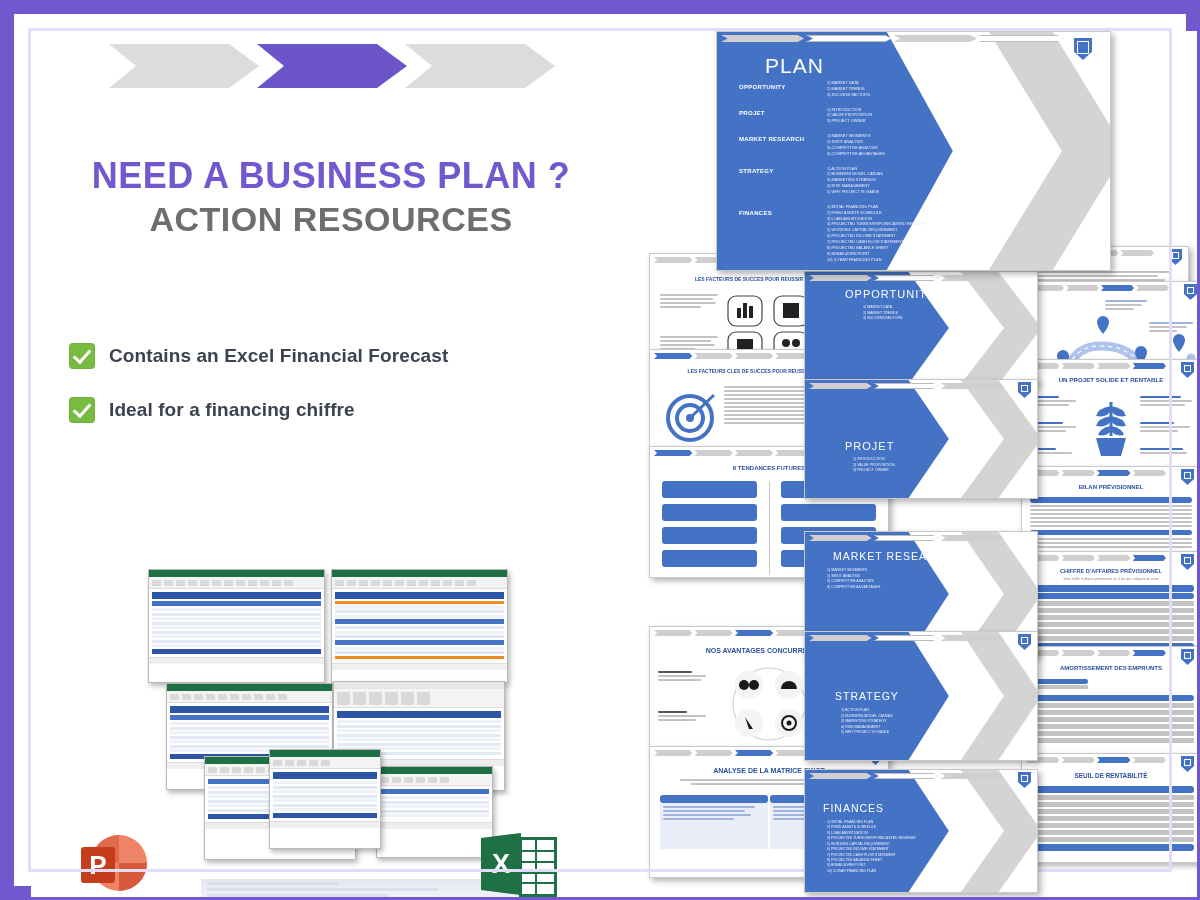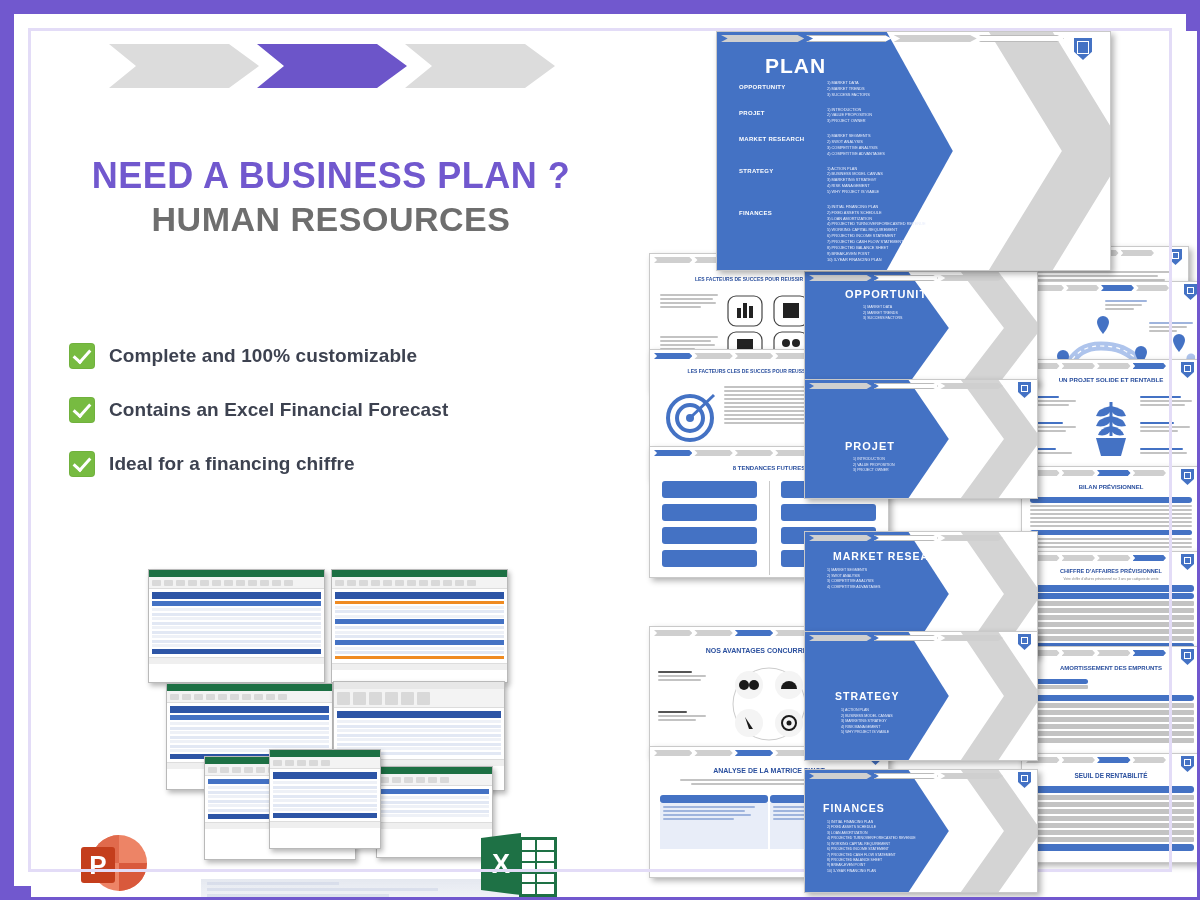--- a/index.html
+++ b/index.html
@@ -99,21 +99,21 @@
     clip-path:polygon(0 0,100% 0,100% 62%,50% 100%,0 62%);}
   .shield:after{content:"";position:absolute;left:3px;top:3px;right:3px;bottom:6px;border:1px solid #fff;}
   .s-title{position:absolute;width:100%;text-align:center;color:#2a4f9e;font-weight:bold;}
   .s-sub{position:absolute;width:100%;text-align:center;color:#888;}
 
   
   .sec-blue{position:absolute;left:0;top:0;width:62%;height:100%;background:#4472c4;
     clip-path:polygon(0 0,72% 0,100% 50%,72% 100%,0 100%);}
   .sec-gray{position:absolute;left:44%;top:0;width:58%;height:100%;background:#d4d4d4;
     clip-path:polygon(40% 0,68% 0,100% 50%,68% 100%,40% 100%,72% 50%);}
-  .sec-name{position:absolute;color:#fff;font-weight:bold;letter-spacing:1px;text-align:right;}
+  .sec-name{position:absolute;color:#fff;font-weight:normal;letter-spacing:1px;text-align:right;}
   .sec-list{position:absolute;color:#eaeefb;line-height:1.55;}
 
   
   .tl{background:#c3c3c3;height:2px;margin-bottom:2px;border-radius:1px;}
   .tl.b{background:#9fb4dd;}
   .box{background:#4472c4;border-radius:3px;}
 
   .dots{position:absolute;left:50%;bottom:4px;transform:translateX(-50%);width:4px;}
   .dots i{display:block;width:4px;height:4px;background:#4472c4;margin-bottom:3px;}
 </style>
@@ -126,28 +126,24 @@
     <div class="left">
 
       <div class="chevron-row">
         <div class="chev c1"></div>
         <div class="chev c2"></div>
         <div class="chev c3"></div>
       </div>
 
       <div class="headline">
         <div class="hl1">NEED A BUSINESS PLAN ?</div>
-        <div class="hl2">HUMAN RESOURCES</div>
+        <div class="hl2">ACTION RESOURCES</div>
       </div>
 
       <div class="bullets">
-        <div class="bullet">
-          <div class="checkbox"></div>
-          <div class="bullet-text">Complete and 100% customizable</div>
-        </div>
         <div class="bullet">
           <div class="checkbox"></div>
           <div class="bullet-text">Contains an Excel Financial Forecast</div>
         </div>
         <div class="bullet">
           <div class="checkbox"></div>
           <div class="bullet-text">Ideal for a financing chiffre</div>
         </div>
       </div>
 

